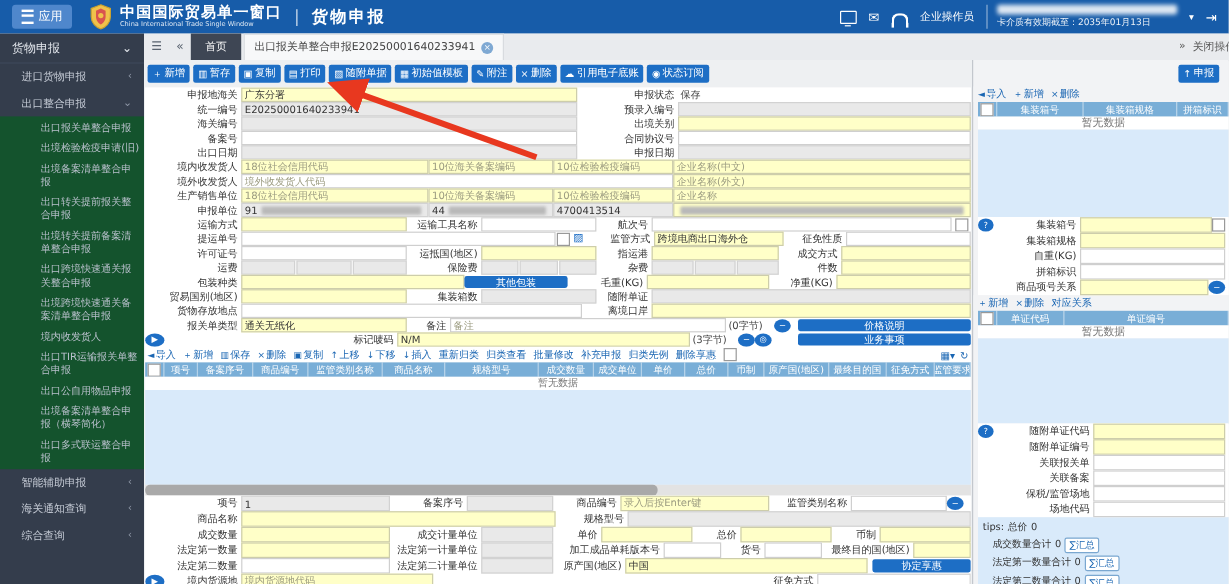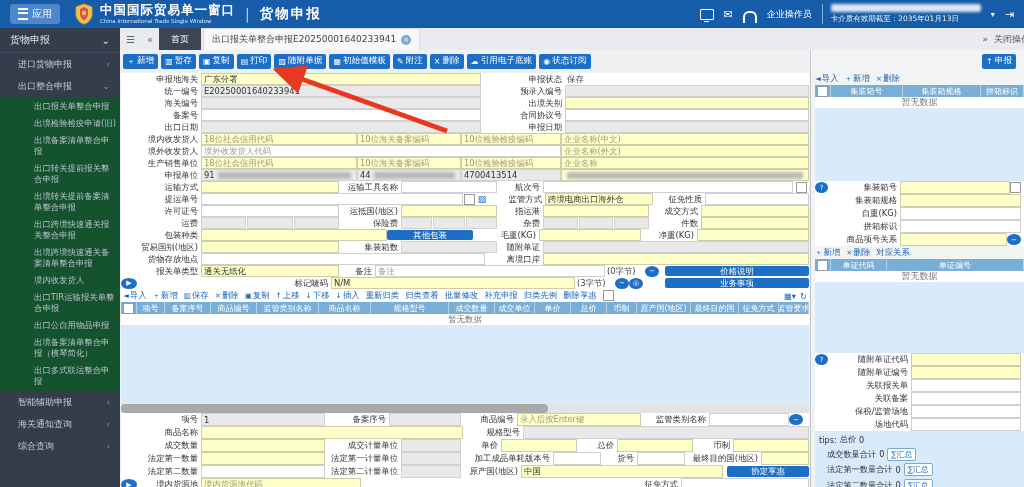--- a/index.html
+++ b/index.html
@@ -76,21 +76,21 @@
   .hthumb{width:62%;height:100%;background:#a9a9a9;border-radius:4px;}
   
   .rpanel{position:absolute;left:810px;top:50px;width:214px;height:437px;background:#f2f3f5;border-left:1px solid #c3c7cd;box-sizing:border-box;overflow:hidden;}
   .decl{height:22px;display:flex;align-items:center;justify-content:flex-end;padding-right:8px;}
   .rtool{height:13px;display:flex;align-items:center;gap:6px;padding-left:4px;background:#f2f3f5;}
   .rhead{height:12px;display:flex;margin:0 0 0 4px;}
   .rempty{height:11px;background:#fff;display:flex;align-items:center;justify-content:center;color:#777;margin-left:4px;}
   .rblue{background:#d9eafa;margin-left:4px;}
   .rfields{margin-left:4px;background:#fff;}
   .tips{background:#d9eafa;margin-left:4px;padding:3px 4px;font-size:8.2px;color:#333;height:100%;}
-  .tips .line{display:flex;align-items:center;gap:3px;margin-bottom:2.5px;}
+  .tips .line{display:flex;align-items:flex-start;gap:3px;margin-bottom:2.5px;}
   .chip{border:1px solid #7aa7d0;color:#1a66b3;background:#fff;border-radius:2px;padding:0 3px;font-size:7.8px;cursor:pointer;}
   
   #arrow{position:absolute;left:0;top:0;pointer-events:none;z-index:60;}
 </style>
 </head>
 <body>
 
 <div id="app">
 
   <div class="top">

